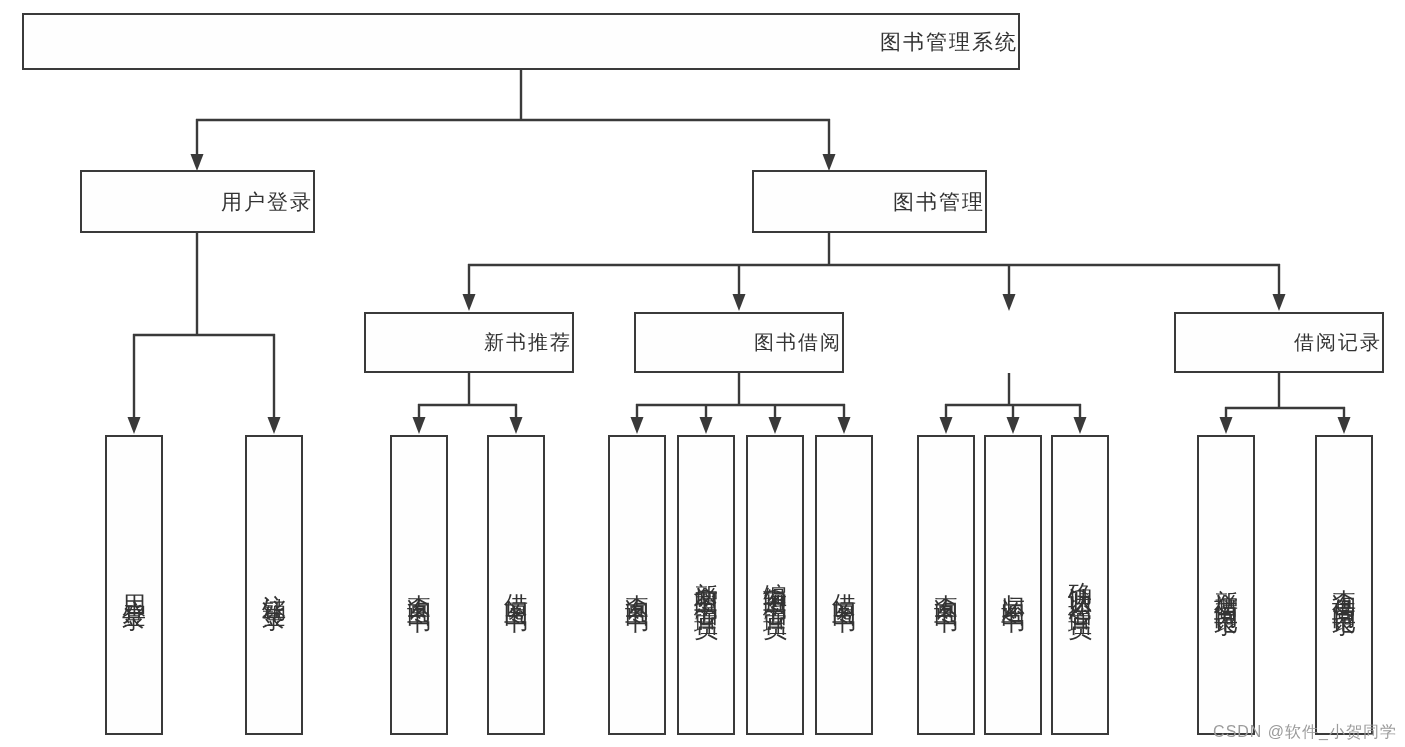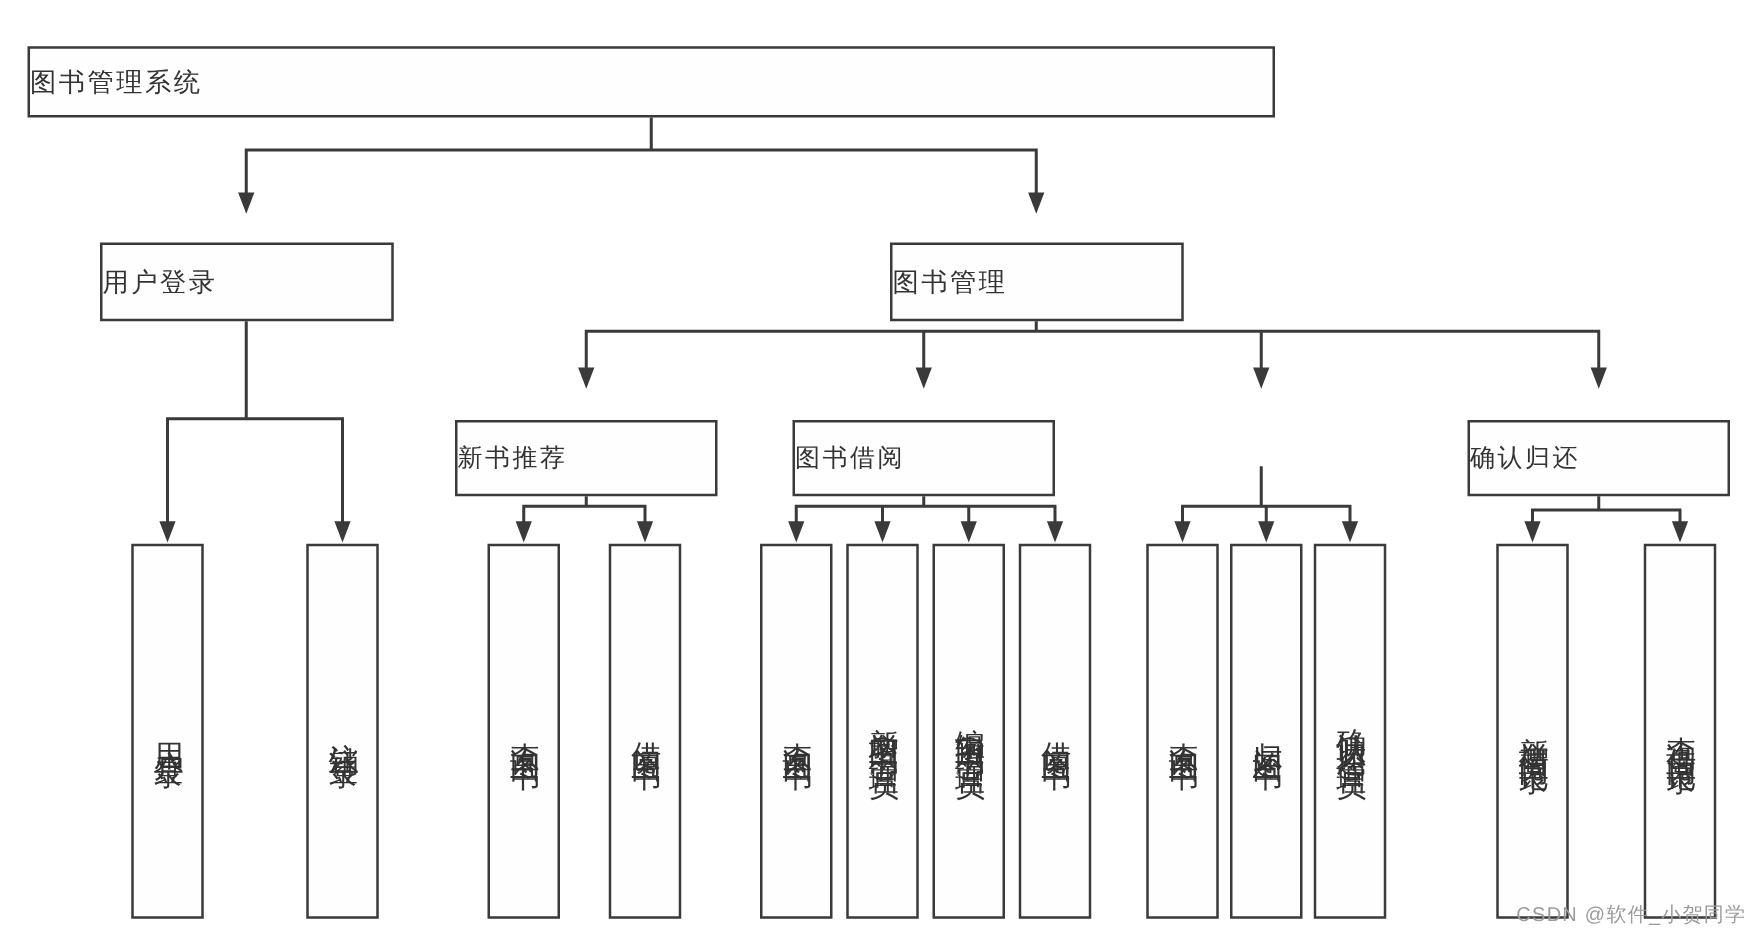--- a/index.html
+++ b/index.html
@@ -32,31 +32,30 @@
   .connectors .fill {
     fill: var(--line);
     stroke: none;
   }
   .hbox {
     position: absolute;
     border: 2.5px solid var(--line);
     background: var(--box-bg);
     display: flex;
     align-items: center;
-    justify-content: flex-start;
+    justify-content: flex-end;
     color: var(--text);
     font-size: 21px;
     letter-spacing: 2px;
     white-space: nowrap;
-    margin-top: 24px;
   }
   .root-box  { left: 22px;  top: 13px;  width: 998px; height: 57px; }
   .l2-box    { top: 170px;  width: 235px; height: 63px; }
   .l2-a      { left: 80px; }
-  .l2-b      { left: 712px; }
+  .l2-b      { left: 752px; }
   .l3-box    { top: 312px;  width: 210px; height: 61px; font-size: 20px; }
   .l3-a      { left: 364px; }
   .l3-b      { left: 634px; }
   .l3-c      { left: 904px; }
   .l3-d      { left: 1174px; }
   .vbox {
     position: absolute;
     top: 435px;
     width: 58px;
     height: 300px;
@@ -155,21 +154,21 @@
     <span>图书管理</span>
   </div>
 
   <div class="hbox l3-box l3-b">
     <span>图书借阅</span>
   </div>
   <div class="hbox l3-box l3-a">
     <span>新书推荐</span>
   </div>
   <div class="hbox l3-box l3-d">
-    <span>确认归还</span>
+    <span>借阅记录</span>
   </div>
 
   <div class="vbox v1">
     <span class="vtext">用户登录</span>
   </div>
   <div class="vbox v2">
     <span class="vtext">注销登录</span>
   </div>
   <div class="vbox v3">
     <span class="vtext">查询图书</span>

